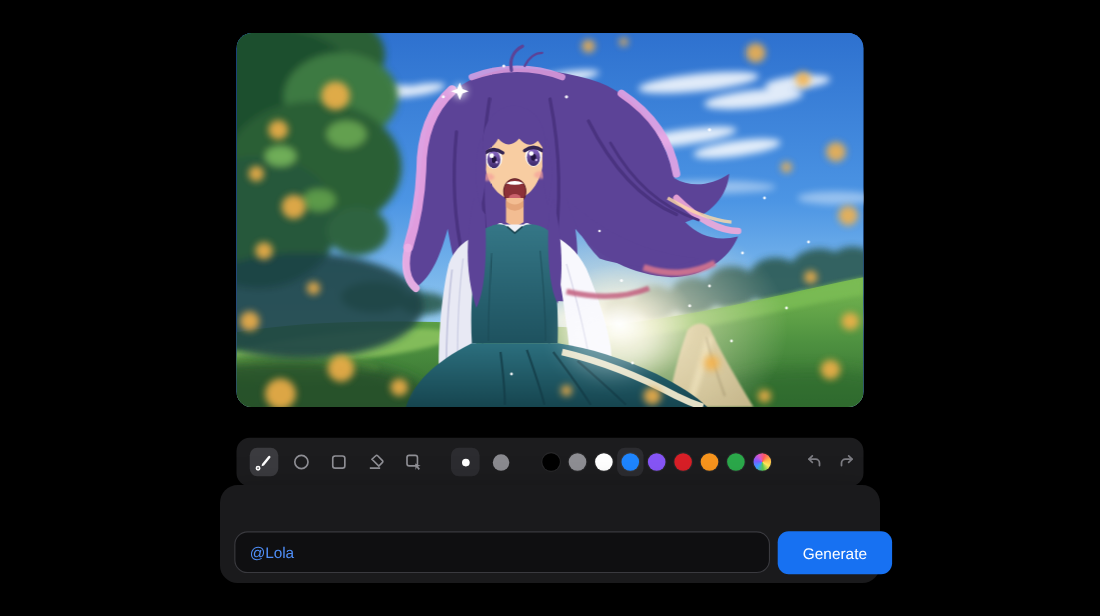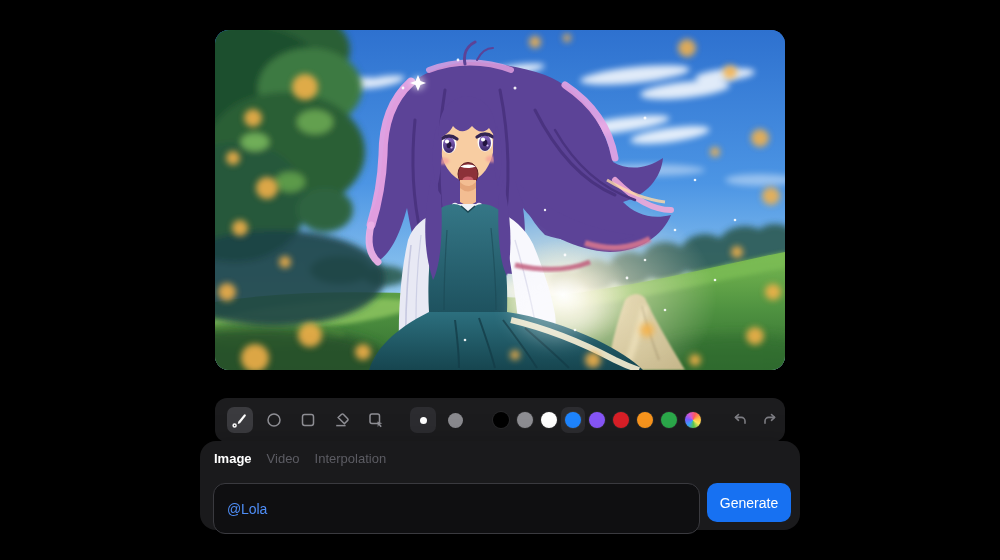--- a/index.html
+++ b/index.html
@@ -36,26 +36,26 @@
   .hist{width:30px;height:26px;margin:9px 0;border-radius:7px;display:flex;
         align-items:center;justify-content:center;cursor:pointer}
   .hist svg{stroke:#7d7d83;fill:none;stroke-width:1.6;stroke-linecap:round;stroke-linejoin:round}.pad6{width:6px}.pad8{width:8px}.pad10{width:10px}.pad12{width:12px}
 
   
   .panel{position:absolute;left:200px;top:441px;width:600px;height:89px;background:#1a1a1c;
          border-radius:16px;box-shadow:0 14px 34px rgba(0,0,0,.55)}
   .tabs{position:absolute;left:14px;top:9px;display:flex;gap:15px;align-items:center}
   .tab{font-size:13px;color:#5c5c63;font-weight:500;cursor:pointer;line-height:18px}
   .tab.active{color:#fff;font-weight:700}
-  .prompt-input{position:absolute;left:13px;top:42px;width:487px;height:51px;background:#0f0f11;
+  .prompt-input{position:absolute;left:13px;top:42px;width:487px;height:38px;background:#0f0f11;
         border:1px solid #3a3a3f;border-radius:12px;box-sizing:border-box;display:flex;
         align-items:center;padding:0 13px;font-size:14px;color:#ededf0;white-space:pre;
         overflow:hidden;cursor:text;letter-spacing:-.1px}
   .mention{color:#4f8ef7}
-  .generate{position:absolute;left:507px;top:42px;width:84px;height:39px;border:none;
+  .generate{position:absolute;left:507px;top:42px;width:104px;height:39px;border:none;
         border-radius:10px;background:#1771f2;color:#fff;font-size:14px;font-weight:500;
         display:flex;align-items:center;justify-content:center;cursor:pointer;
         font-family:"Liberation Sans","DejaVu Sans",sans-serif}
 </style>
 </head>
 <body>
 
 <div class="canvas-wrap">
   <svg width="570" height="340" viewBox="0 0 570 340">
     <defs>
@@ -409,22 +409,17 @@
     <div class="hist">
       <svg width="18" height="18" viewBox="0 0 18 18">
         <path d="M4 12.2 V10 A3.6 3.6 0 0 1 7.6 6.4 H13.4"></path>
         <path d="M10.5 3.5 L13.6 6.4 L10.5 9.3"></path>
       </svg>
     </div>
   </div>
 </div>
 
 <div class="panel">
-  <div class="tabs">
-    <div class="tab active">Image</div>
-    <div class="tab">Video</div>
-    <div class="tab">Interpolation</div>
-  </div>
   <div class="prompt-input">
     <span class="mention">@Lola</span>
   </div>
   <button class="generate" style="background: rgb(23, 113, 242);">Generate</button>
 </div>
 
 </body></html>

